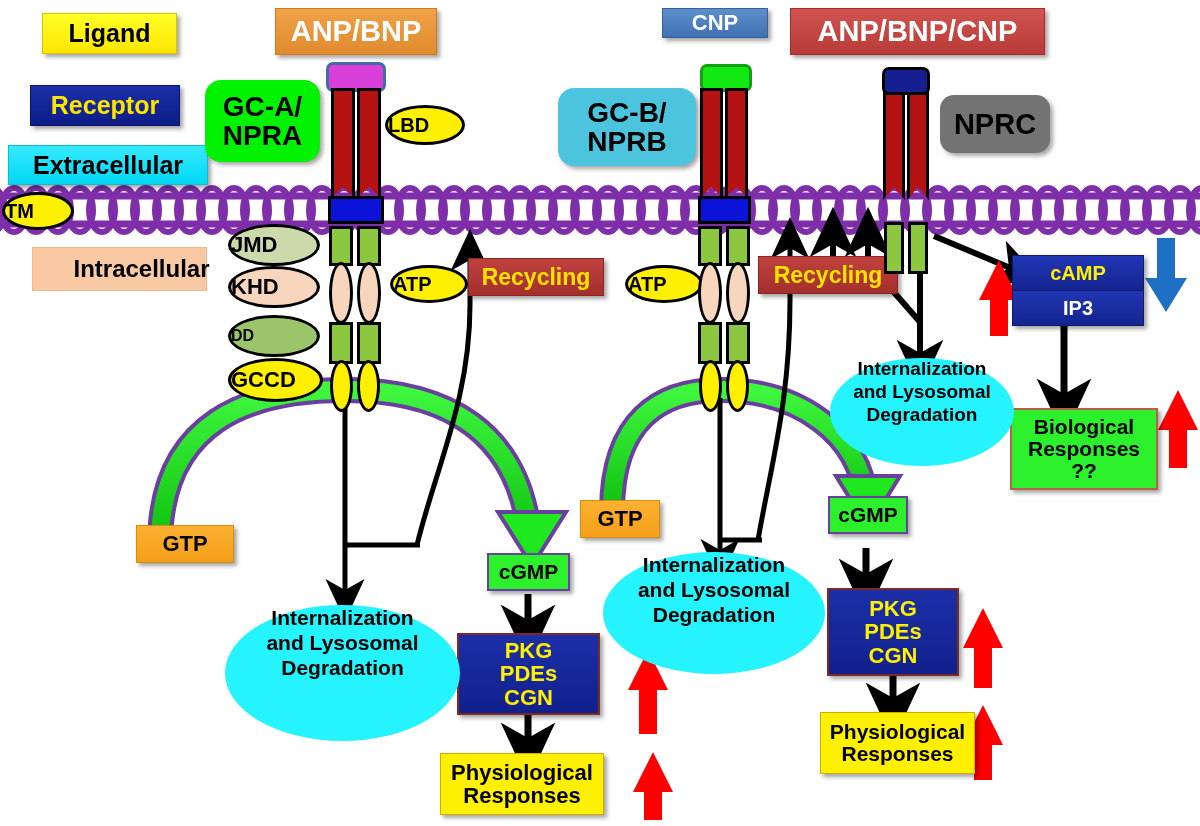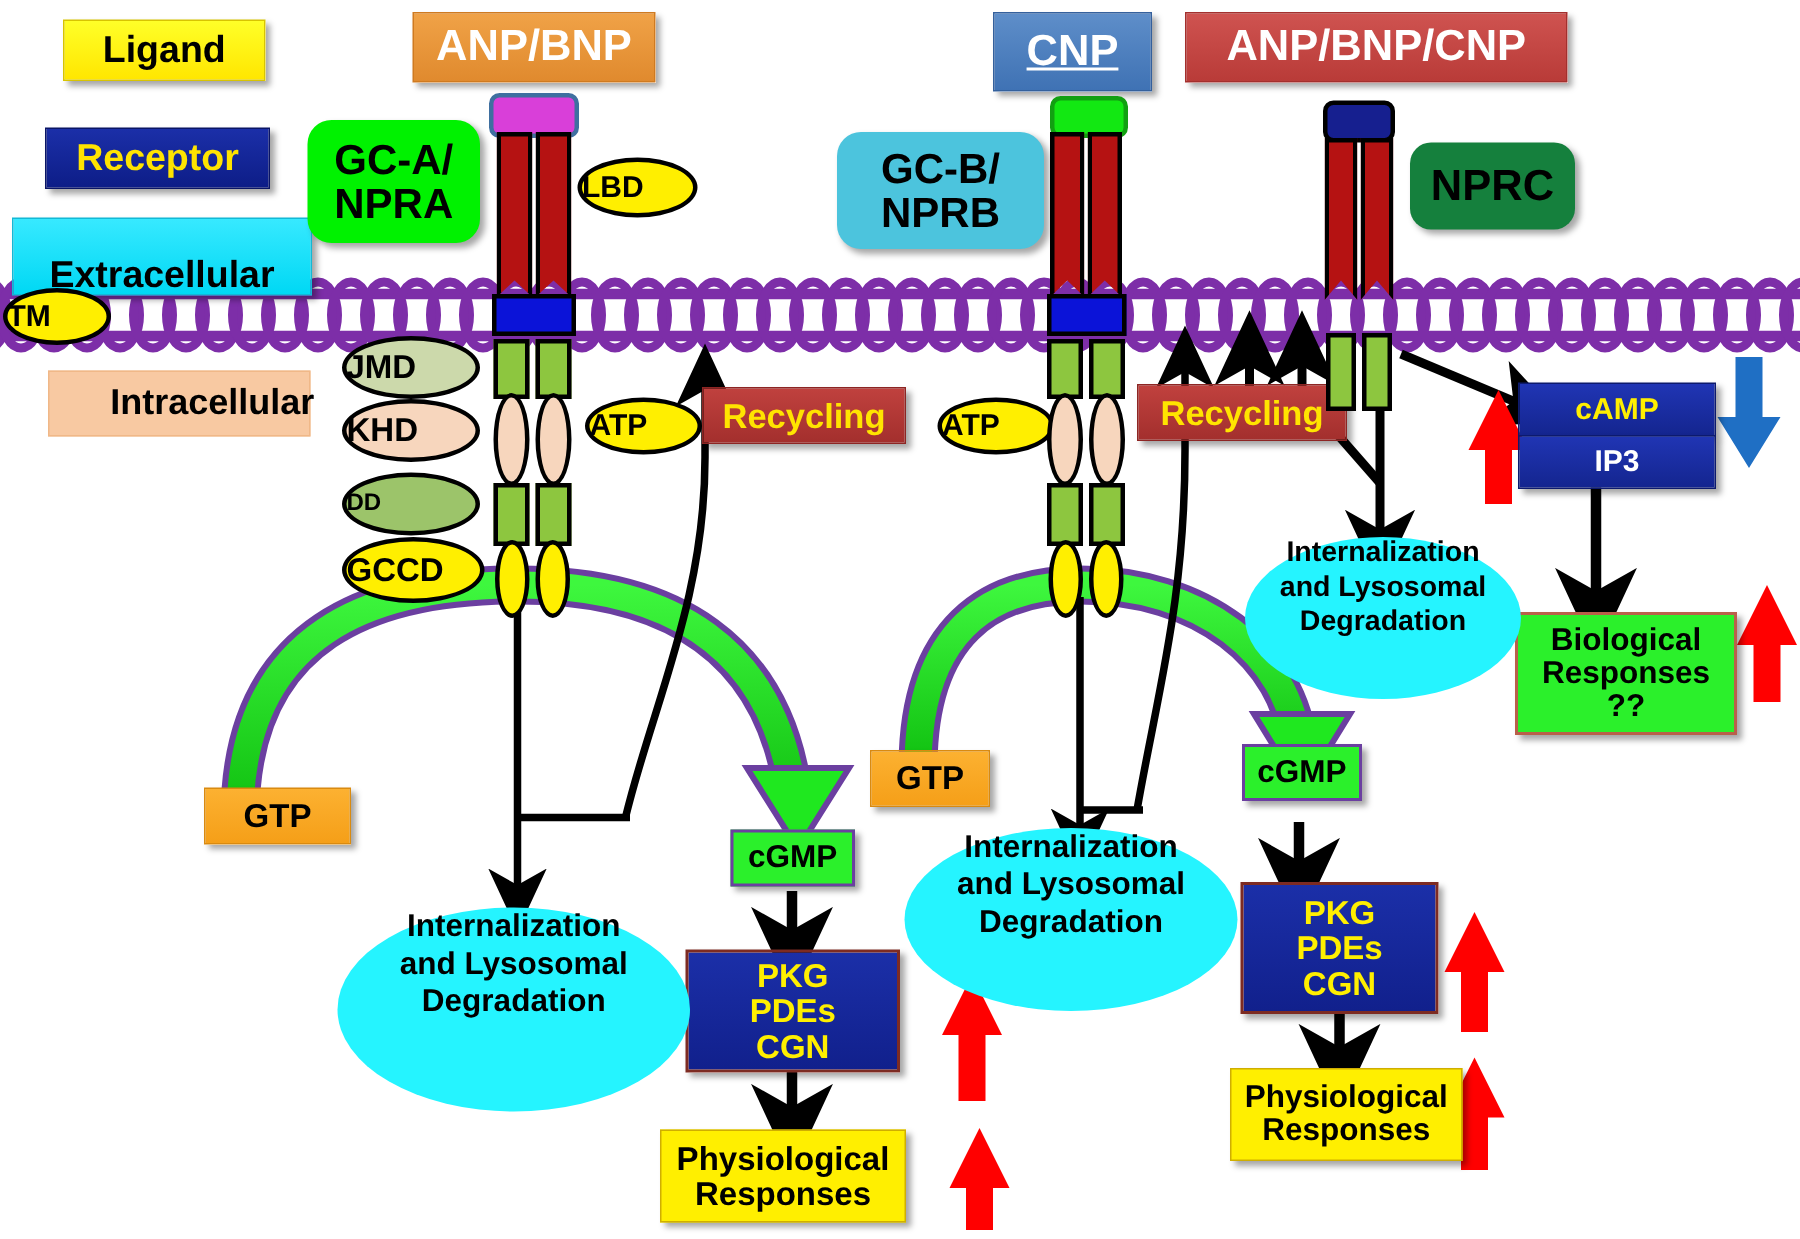--- a/index.html
+++ b/index.html
@@ -16,21 +16,21 @@
   .legend-blue{background:linear-gradient(#1b2fa8,#0d1d87);color:#ffe400;border:1px solid #0a1566;}
   .legend-cyan{background:linear-gradient(#37e9ff,#00d8f4);color:#000;border:1px solid #12b9d6;}
   .legend-peach{background:#f8c9a2;color:#000;border:1px solid #f0b888;padding-left:44px;}
 
   .ligand-orange{background:linear-gradient(#f0a247,#e08a2e);color:#fff;border:1px solid #cf7a20;}
   .ligand-blue{background:linear-gradient(#5e8ec9,#3f72b4);color:#fff;border:1px solid #34609c;}
   .ligand-red{background:linear-gradient(#cf5350,#b93b38);color:#fff;border:1px solid #a32f2d;}
 
   .rec-green{background:#00f200;color:#000;border-radius:16px;}
   .rec-cyan{background:#4cc4dd;color:#000;border-radius:16px;}
-  .rec-yellow{background:#15803d;color:#000;border-radius:14px;}
+  .rec-yellow{background:#737373;color:#000;border-radius:14px;}
 
   .recycling{background:linear-gradient(#c0413e,#a32f2d);color:#ffe400;border:1px solid #8d2523;}
   .gtp{background:linear-gradient(#fcb131,#f59f18);color:#000;border:1px solid #d98a10;}
   .cgmp{background:#2bf02b;color:#000;border:2px solid #6b3fa0;}
   .pkgbox{background:linear-gradient(#1b2fa8,#11208c);color:#ffef00;border:2px solid #7d2b22;}
   .physio{background:#ffef00;color:#000;border:1px solid #cfae00;}
   .camp{background:linear-gradient(#2035b4,#14258f);color:#ffef00;border:1px solid #0d1a6e;}
   .ip3{background:linear-gradient(#2035b4,#14258f);color:#ffffff;border:1px solid #0d1a6e;}
   .bioresp{background:#2bf02b;color:#000;border:2px solid #b9604a;}
 
@@ -179,21 +179,21 @@
       <path d="M1157,238 L1175,238 L1175,278 L1187,278 L1166,312 L1145,278 L1157,278 Z"></path>
     </g>
   </svg>
 
   <div class="abs box legend-yellow shadow" style="left:42px;top:13px;width:135px;height:41px;font-size:25px;">
     <span>Ligand</span>
   </div>
   <div class="abs box legend-blue shadow" style="left:30px;top:85px;width:150px;height:41px;font-size:25px;">
     <span>Receptor</span>
   </div>
-  <div class="abs box legend-cyan shadow" style="left:8px;top:145px;width:200px;height:52px;font-size:25px;align-items:flex-end;">
+  <div class="abs box legend-cyan shadow" style="left:8px;top:145px;width:200px;height:40px;font-size:25px;">
     <span>Extracellular</span>
   </div>
   <div class="abs box legend-peach" style="left:32px;top:247px;width:175px;height:44px;font-size:24px;">
     <span>Intracellular</span>
   </div>
   <div class="abs ell ell-yellow" style="left:2px;top:192px;width:72px;height:38px;font-size:20px;">
     <span>TM</span>
   </div>
 
   <div class="abs box ligand-orange shadow" style="left:275px;top:8px;width:162px;height:47px;font-size:29px;">
@@ -265,21 +265,21 @@
   <div class="abs box physio shadow" style="left:440px;top:753px;width:164px;height:62px;font-size:22px;white-space:pre-line;">
     <span>Physiological
 Responses</span>
   </div>
   <div class="abs cloud" style="left:225px;top:605px;width:235px;height:136px;font-size:21px;white-space:pre-line;">
     <span>Internalization
 and Lysosomal
 Degradation</span>
   </div>
 
-  <div class="abs box ligand-blue shadow" style="left:662px;top:8px;width:106px;height:53px;font-size:29px;text-decoration:underline;">
+  <div class="abs box ligand-blue shadow" style="left:662px;top:8px;width:106px;height:30px;font-size:22px;">
     <span>CNP</span>
   </div>
   <div class="abs lbd-cap" style="left:700px;top:64px;width:52px;height:28px;background:#12e812;border-color:#12a012;"></div>
   <div class="abs" style="left:700px;top:88px;width:23px;height:110px;background:#b51212;border:3px solid #000;
        clip-path:polygon(0 0,100% 0,100% 100%,50% 90%,0 100%);"></div>
   <div class="abs" style="left:725px;top:88px;width:23px;height:110px;background:#b51212;border:3px solid #000;
        clip-path:polygon(0 0,100% 0,100% 100%,50% 90%,0 100%);"></div>
   <div class="abs box rec-cyan shadow" style="left:558px;top:88px;width:138px;height:78px;font-size:28px;white-space:pre-line;">
     <span>GC-B/
 NPRB</span>

